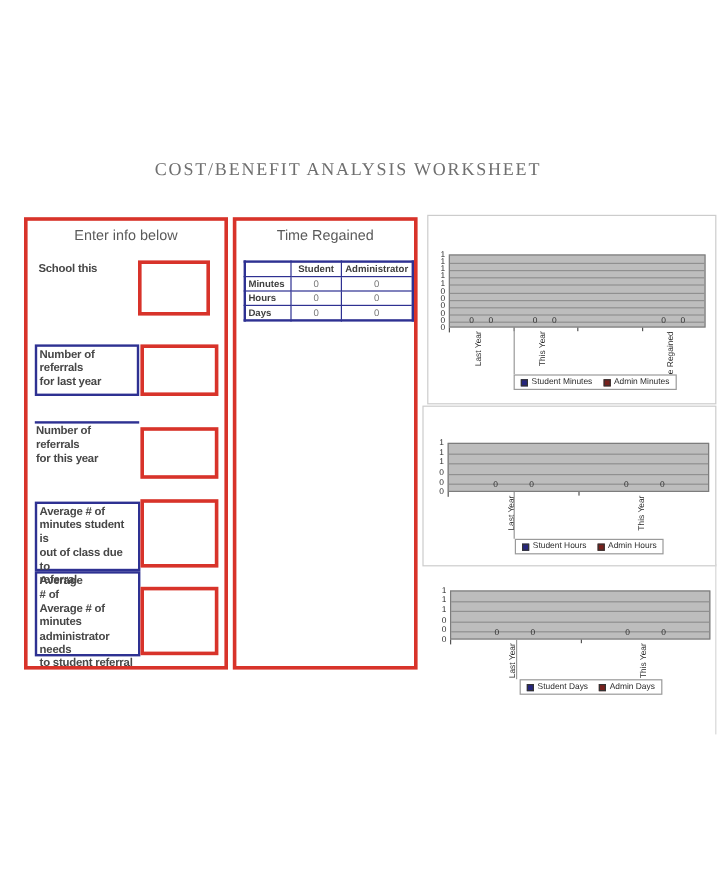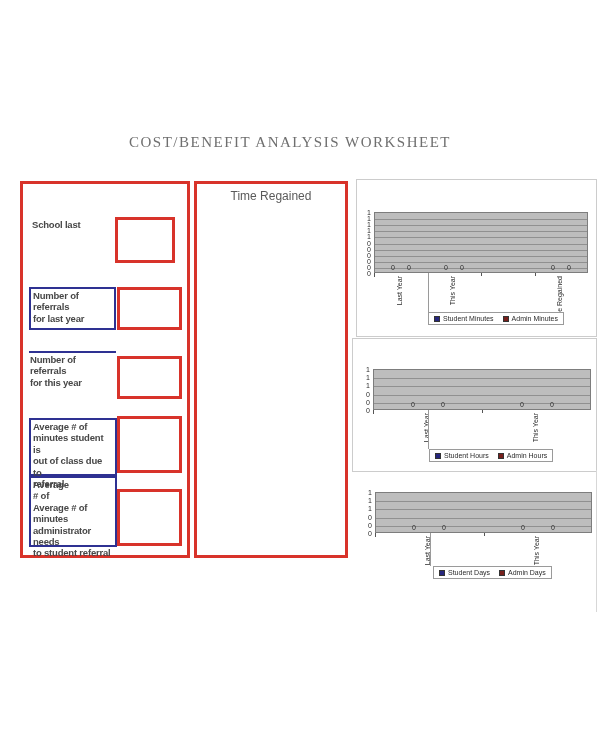--- a/index.html
+++ b/index.html
@@ -41,22 +41,23 @@
           border:1px solid #333;box-sizing:border-box;}
   .edge-line{position:absolute;width:1px;background:#d7d7d7;}
 </style>
 </head>
 <body>
 
 <div class="page">
   <h1 class="title">COST/BENEFIT ANALYSIS WORKSHEET</h1>
 
   <div class="panel" id="left-panel" style="left:20px;top:181px;width:164px;height:371px;">
-
-  <div class="f-label" style="left: 9px; top: 35px; width: 80px;">School last</div>
+    <div class="panel-heading">Enter info below</div>
+
+  <div class="f-label" style="left: 9px; top: 35px; width: 80px;">School this</div>
       <div class="f-input" style="left: 92px; top: 33px; width: 60px; height: 46px;"></div>
       <div class="f-labelbox" style="left: 6px; top: 103px; width: 87px; height: 43px;">Number of referrals
 for last year</div>
       <div class="f-input" style="left: 94px; top: 103px; width: 65px; height: 43px;"></div>
       <div class="f-labelbox topline" style="left: 6px; top: 167px; width: 87px;">Number of referrals
 for this year</div>
       <div class="f-input" style="left: 94px; top: 172px; width: 65px; height: 43px;"></div>
       <div class="f-labelbox" style="left: 6px; top: 234px; width: 88px; height: 58px;">Average #  of
 minutes student is
 out of class due to
@@ -66,20 +67,46 @@
 # of
 Average # of
 minutes
 administrator needs
 to student referral</div>
       <div class="f-input" style="left: 94px; top: 305px; width: 65px; height: 57px;"></div>
     </div>
 
   <div class="panel" id="mid-panel" style="left:194px;top:181px;width:148px;height:371px;">
     <div class="panel-heading">Time Regained</div>
+    <table class="tr-table">
+      <thead id="tr-head">
+          <tr>
+            <th style="width: 36px;"></th>
+            <th style="width: 44px;">Student</th>
+            <th style="width: 56px;">Administrator</th>
+          </tr>
+        </thead>
+      <tbody id="tr-body">
+          <tr>
+            <td>Minutes</td>
+            <td class="val">0</td>
+            <td class="val">0</td>
+          </tr>
+          <tr>
+            <td>Hours</td>
+            <td class="val">0</td>
+            <td class="val">0</td>
+          </tr>
+          <tr>
+            <td>Days</td>
+            <td class="val">0</td>
+            <td class="val">0</td>
+          </tr>
+        </tbody>
+    </table>
   </div>
 
   <div class="chart framed" id="chart-0" style="left: 356px; top: 179px; width: 239px; height: 156px;">
       <div class="plot" style="left: 17px; top: 32px; width: 214px; height: 61px;">
         <div class="gridline" style="top: 6px;"></div>
         <div class="gridline" style="top: 12px;"></div>
         <div class="gridline" style="top: 18px;"></div>
         <div class="gridline" style="top: 24px;"></div>
         <div class="gridline" style="top: 31px;"></div>
         <div class="gridline" style="top: 37px;"></div>

